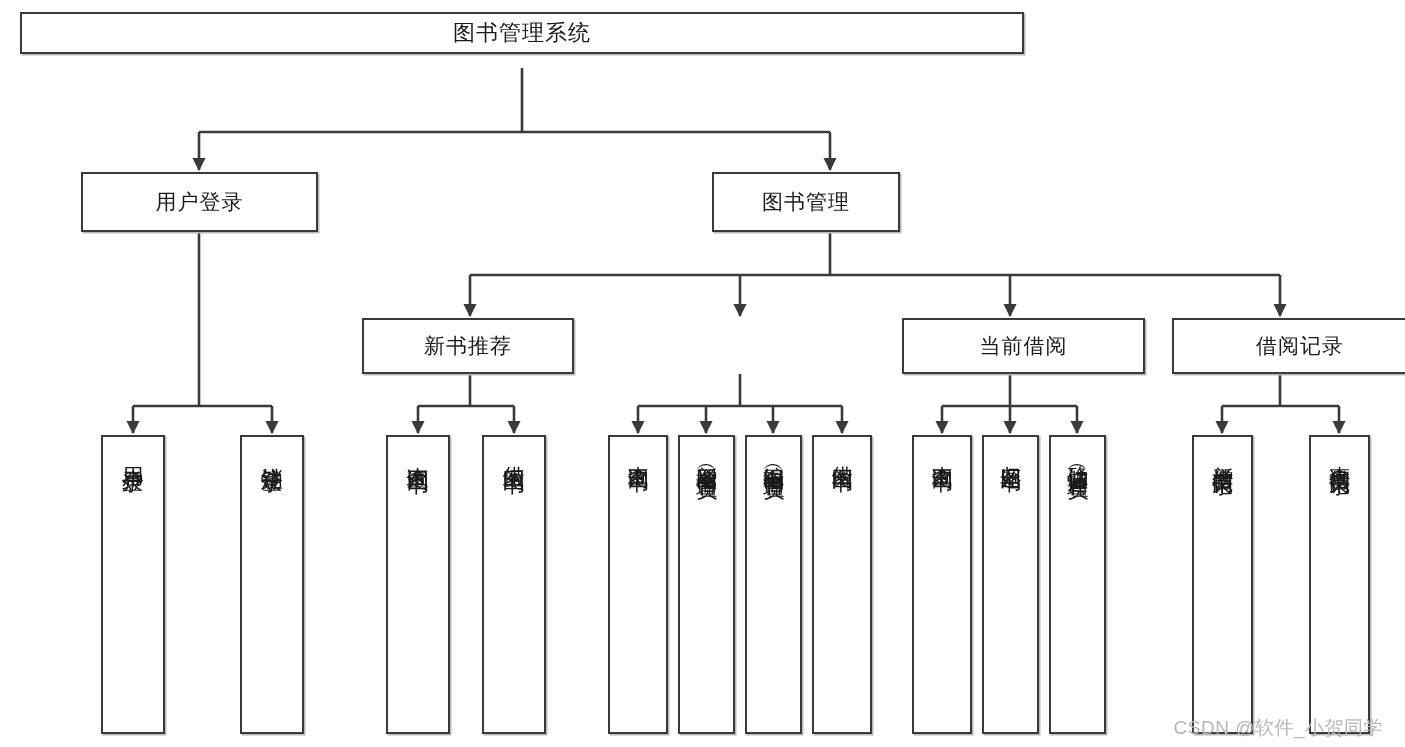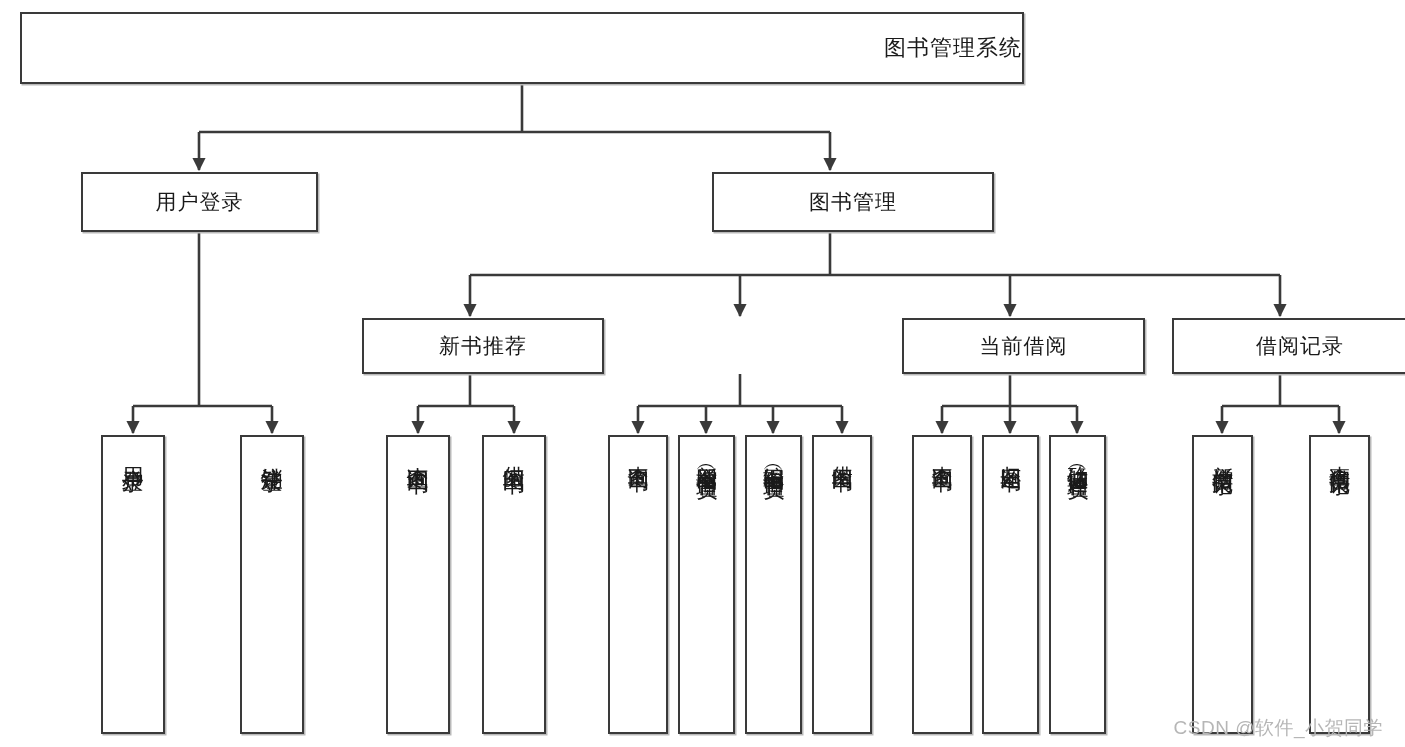--- a/index.html
+++ b/index.html
@@ -120,32 +120,32 @@
       <path d="M 1010 406 L 1010 433" marker-end="url(#arrow)"></path>
       <path d="M 1077 406 L 1077 433" marker-end="url(#arrow)"></path>
 
       <path d="M 1280 374 L 1280 406"></path>
       <path d="M 1222 406 L 1339 406"></path>
       <path d="M 1222 406 L 1222 433" marker-end="url(#arrow)"></path>
       <path d="M 1339 406 L 1339 433" marker-end="url(#arrow)"></path>
     </g>
   </svg>
 
-  <div class="node horiz root" style="left:20px; top:12px; width:1004px; height:72px;justify-content:flex-end;">
+  <div class="node horiz root" style="left:20px; top:12px; width:1004px; height:42px;">
     <span>图书管理系统</span>
   </div>
 
   <div class="node horiz" style="left:81px; top:172px; width:237px; height:60px;">
     <span>用户登录</span>
   </div>
-  <div class="node horiz" style="left:712px; top:172px; width:282px; height:60px;">
+  <div class="node horiz" style="left:712px; top:172px; width:188px; height:60px;">
     <span>图书管理</span>
   </div>
 
-  <div class="node horiz" style="left:362px; top:318px; width:242px; height:56px;">
+  <div class="node horiz" style="left:362px; top:318px; width:212px; height:56px;">
     <span>新书推荐</span>
   </div>
   <div class="node horiz" style="left:902px; top:318px; width:243px; height:56px;">
     <span>当前借阅</span>
   </div>
   <div class="node horiz" style="left:1172px; top:318px; width:236px; height:56px;padding-left:20px;">
     <span>借阅记录</span>
   </div>
 
   <div class="node leaf leaf-wide" style="left:101px; top:435px; width:64px; height:299px;">

